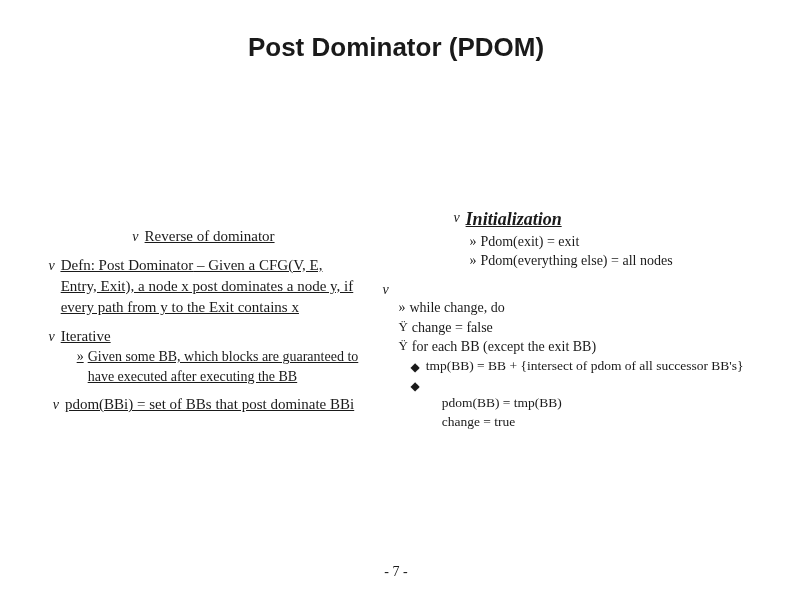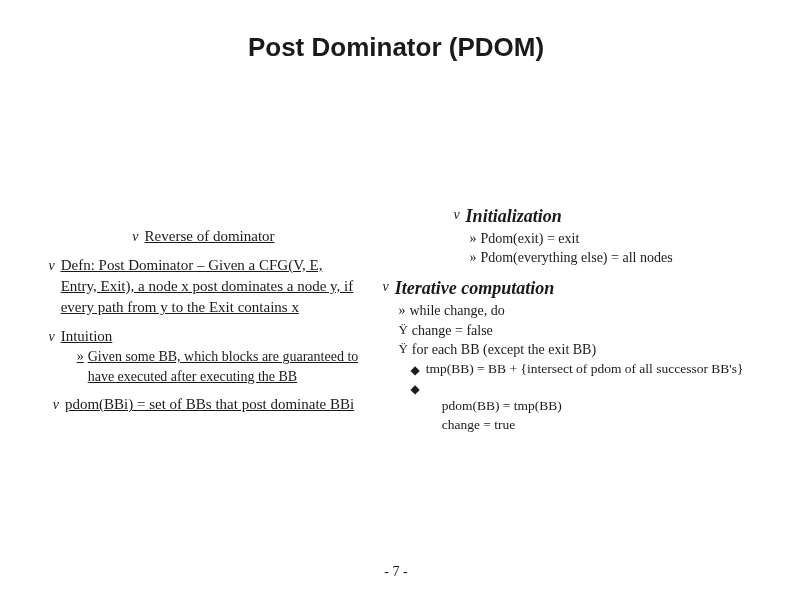--- a/index.html
+++ b/index.html
@@ -94,20 +94,21 @@
     }
     .sub-bullet-text {
       flex: 1;
     }
     .section-heading {
       font-size: 18px;
       font-style: italic;
       font-weight: bold;
       color: #1a1a1a;
       margin-bottom: 2px;
+      text-decoration: underline;
     }
     .ydot-bullet {
       display: flex;
       flex-direction: row;
       align-items: flex-start;
       gap: 4px;
       font-size: 14px;
       line-height: 1.4;
       margin-left: 16px;
     }
@@ -155,21 +156,21 @@
       <div class="bullet-item">
         <span class="bullet-v">v</span>
         <span class="bullet-text">
           <span class="underline">Defn: Post Dominator</span><span> – Given a CFG(V, E, Entry, Exit), a node x post dominates a node y, if every path from y to the Exit contains x</span>
         </span>
       </div>
 
       <div class="bullet-item">
         <span class="bullet-v">v</span>
         <span class="bullet-text">
-          <span>Intuition</span>
+          <span>Iterative</span>
           <div class="sub-bullet">
             <span class="sub-bullet-marker">»</span>
             <span class="sub-bullet-text">Given some BB, which blocks are guaranteed to have executed after executing the BB</span>
           </div>
         </span>
       </div>
 
       <div class="bullet-item">
         <span class="bullet-v">v</span>
         <span class="bullet-text">pdom(BBi) = set of BBs that post dominate BBi</span>
@@ -190,21 +191,20 @@
         </div>
         <div class="sub-bullet">
           <span class="sub-bullet-marker">»</span>
           <span class="sub-bullet-text">Pdom(everything else) = all nodes</span>
         </div>
       </div>
 
       <div>
         <div style="display:flex;flex-direction:row;align-items:flex-start;gap:6px;">
           <span class="bullet-v">v</span>
-          <span class="section-heading">Iterative computation</span>
         </div>
 
         <div class="sub-bullet">
           <span class="sub-bullet-marker">»</span>
           <span class="sub-bullet-text">while change, do</span>
         </div>
 
         <div class="ydot-bullet">
           <span class="ydot-marker">Ÿ</span>
           <span>change = false</span>

